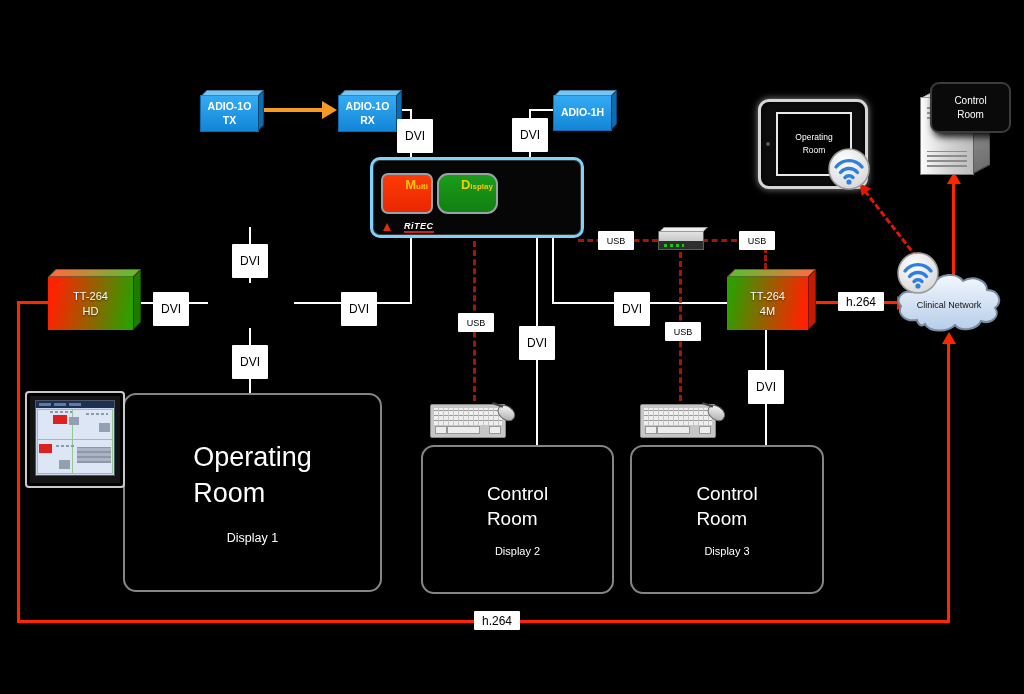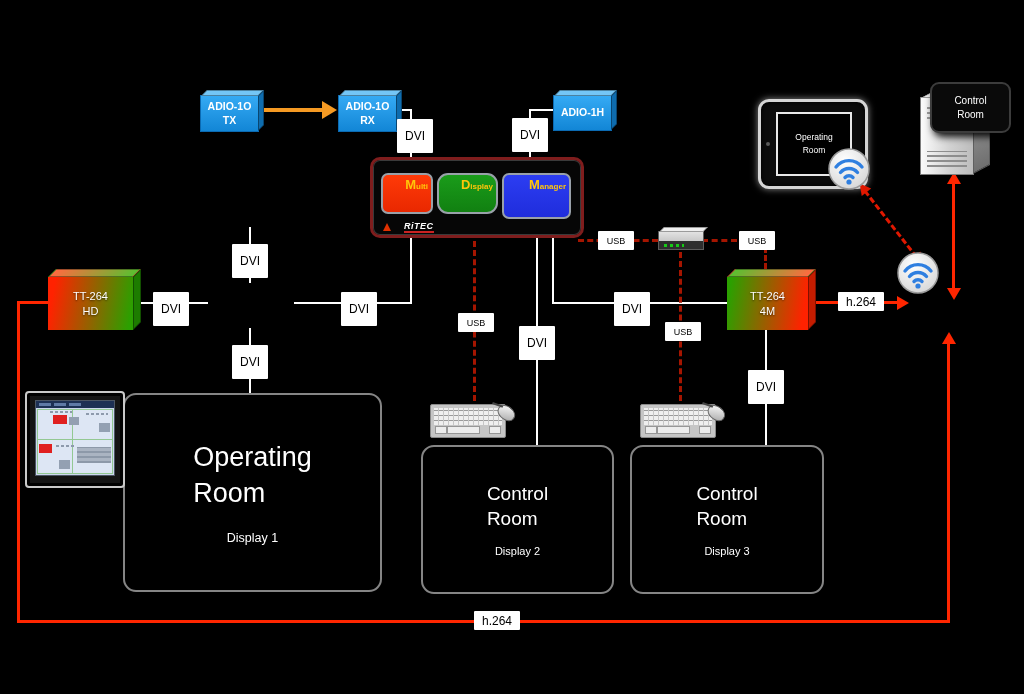--- a/index.html
+++ b/index.html
@@ -40,21 +40,21 @@
   .ttbox{width:85px;height:53px;font-size:11px;line-height:1.35;text-shadow:0 1px 2px rgba(0,0,0,.6);}
   .tthd{background:linear-gradient(100deg,#ff2200 8%,#2ba000 95%);}
   .tthd .d3top{height:8px;top:-8px;background:linear-gradient(90deg,#ff6a40,#59c030);}
   .tthd .d3side{width:8px;right:-8px;background:#1d7c00;}
   .tt4m{width:81px;background:linear-gradient(100deg,#2ba000 5%,#ff2200 92%);}
   .tt4m .d3top{height:8px;top:-8px;background:linear-gradient(90deg,#59c030,#ff6a40);}
   .tt4m .d3side{width:8px;right:-8px;background:#c41c00;}
 
   
   .mdm{position:absolute;left:370px;top:157px;width:208px;height:75px;background:#060606;
-       border:3px solid #7f1d1d;border-radius:10px;box-shadow:inset 0 0 0 1px #3a3a3a;z-index:12;}
+       border:3px solid #7dd3fc;border-radius:10px;box-shadow:inset 0 0 0 1px #3a3a3a;z-index:12;}
   .mdm-card{position:absolute;top:13px;height:41px;border:2px solid #99a1a9;border-radius:7px;box-sizing:border-box;}
   .mdm-red{left:8px;width:52px;background:linear-gradient(180deg,#ff3a08,#e92800);}
   .mdm-green{left:64px;width:61px;background:linear-gradient(180deg,#1a9c1a,#118011);border-radius:11px;}
   .mdm-blue{left:129px;width:69px;height:46px;background:linear-gradient(180deg,#2c3df2,#1f2ddc);}
   .mdm-word{position:absolute;top:0;right:3px;color:#ffc60a;font-weight:bold;white-space:nowrap;}
   .mdm-word .init{font-size:13px;}
   .mdm-word .rest{font-size:8px;}
   .mdm-logo{position:absolute;left:10px;bottom:2px;display:flex;align-items:center;gap:13px;z-index:2;}
   .mdm-logo .flame{width:0;height:0;border-left:4px solid transparent;border-right:4px solid transparent;
                    border-bottom:8px solid #e03000;}
@@ -226,23 +226,20 @@
     <span class="d3side"></span>
     <div>ADIO-1H</div>
   </div>
 
   <div class="mdm">
     <div class="mdm-card mdm-red">
       <span class="mdm-word"><span class="init">M</span><span class="rest">ulti</span></span>
     </div>
     <div class="mdm-card mdm-green">
       <span class="mdm-word"><span class="init">D</span><span class="rest">isplay</span></span>
-    </div>
-    <div class="mdm-card mdm-blue">
-      <span class="mdm-word"><span class="init">M</span><span class="rest">anager</span></span>
     </div>
     <div class="mdm-logo">
       <span class="flame"></span>
       <span class="logo-txt">RiTEC</span>
     </div>
   </div>
 
 
   <div class="box3d ttbox tthd" style="left:48px;top:277px;">
     <span class="d3top"></span>
@@ -338,20 +335,32 @@
     <span class="srv-side"></span>
     <span class="srv-top"></span>
     <span class="srv-slots"></span>
     <span class="srv-vents"></span>
   </div>
   <div class="srv-label">
     <div>Control</div>
     <div>Room</div>
   </div>
 
+  <div class="cloud">
+    <svg width="112" height="68" viewBox="0 0 112 68">
+      <defs>
+        <linearGradient id="cg" x1="0" y1="0" x2="0" y2="1">
+          <stop offset="0" stop-color="#f2f7fd"></stop>
+          <stop offset="1" stop-color="#b6cdea"></stop>
+        </linearGradient>
+      </defs>
+      <path d="M24 52 C12 54 4 46 8 38 C2 32 8 22 18 24 C19 14 33 10 41 16 C46 5 64 4 70 13 C80 7 94 12 94 22 C106 22 110 34 102 40 C108 48 98 57 88 53 C84 62 68 64 62 57 C54 65 36 64 32 56 C29 59 25 57 24 52 Z" fill="url(#cg)" stroke="#7b8ba1" stroke-width="2"></path>
+    </svg>
+    <div class="cloud-label">Clinical Network</div>
+  </div>
 
   <div class="wifi" style="left:828px;top:148px;">
     <svg width="42" height="42" viewBox="0 0 42 42">
       <defs>
           <radialGradient id="wg1" cx="0.4" cy="0.3" r="0.9">
         <stop offset="0" stop-color="#ffffff"></stop>
             <stop offset="1" stop-color="#cfcfcf"></stop>
           </radialGradient>
         </defs>
       <circle cx="21" cy="21" r="20" fill="url(#wg1)" stroke="#9a9a9a" stroke-width="1.5"></circle>

